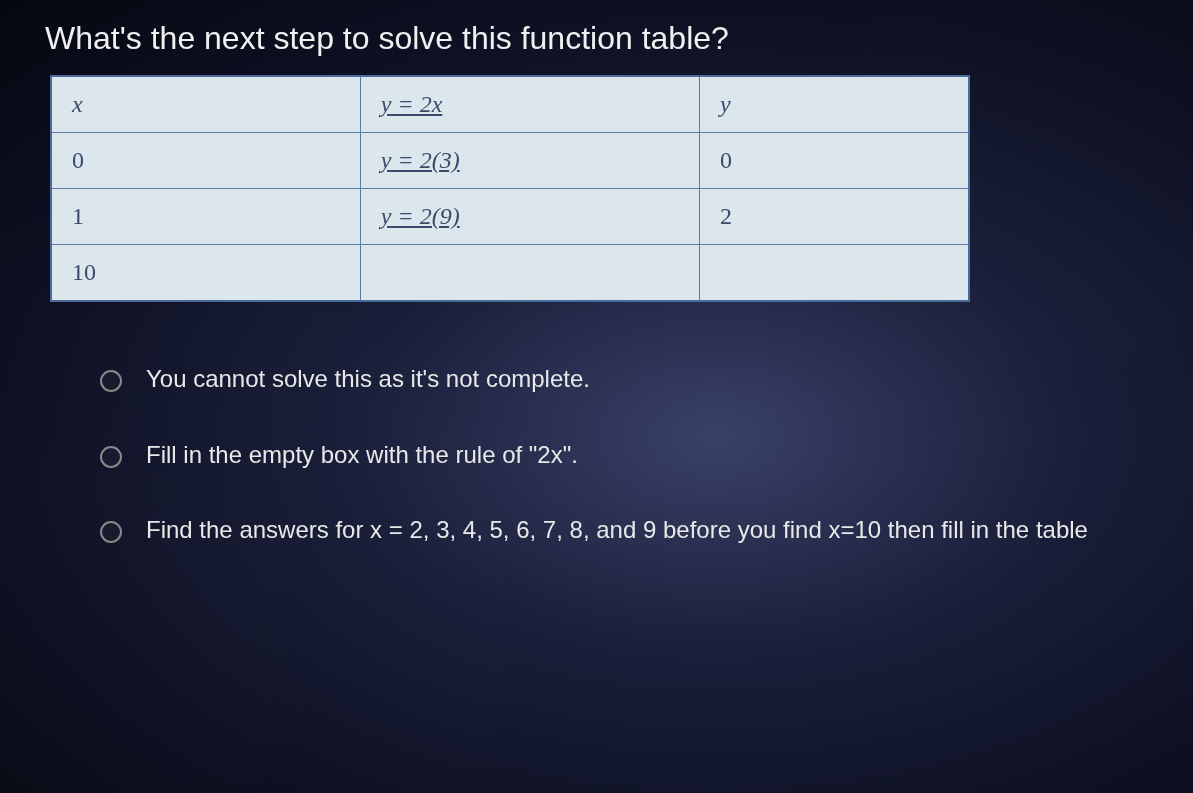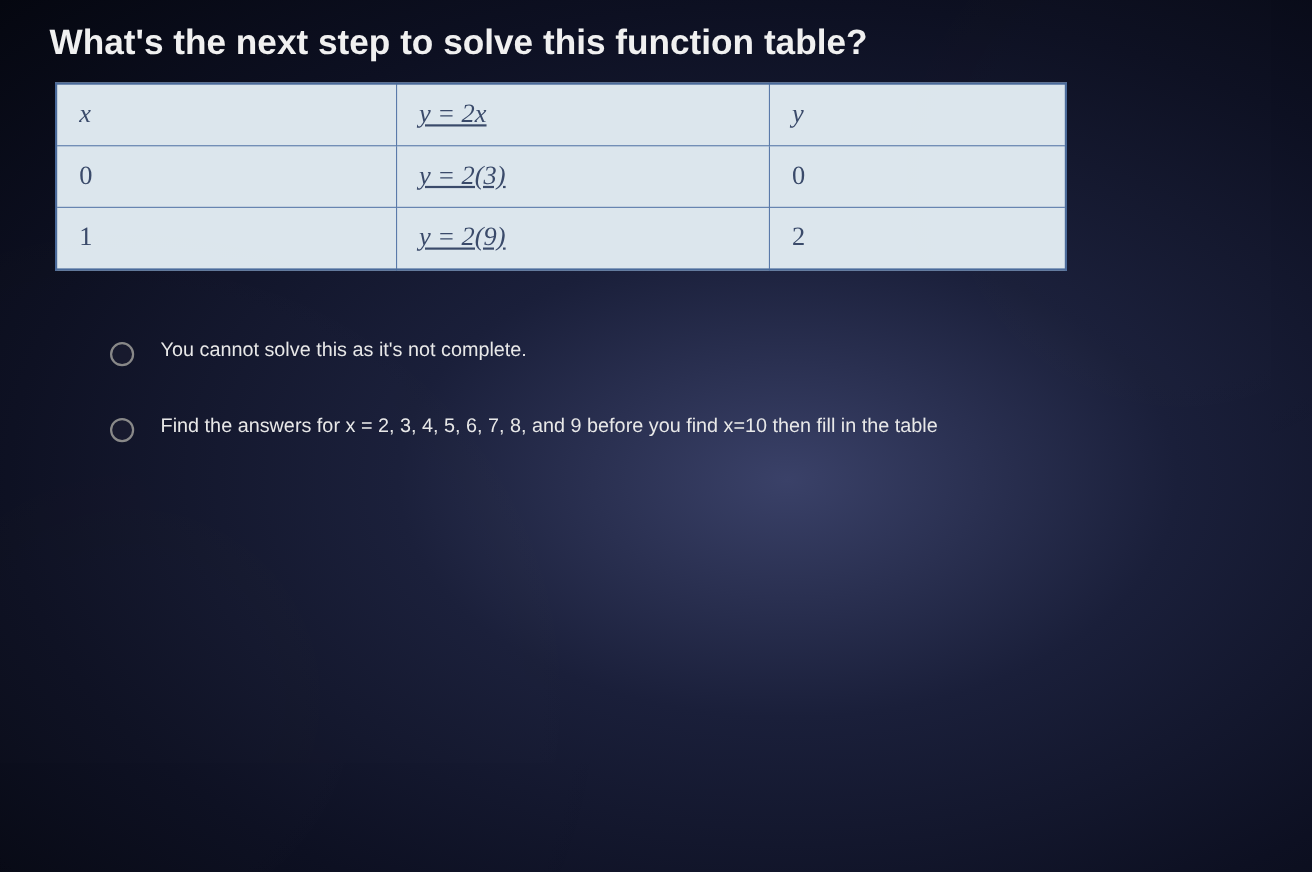--- a/index.html
+++ b/index.html
@@ -12,21 +12,21 @@
       height: 793px;
       background: radial-gradient(ellipse at 60% 55%, #3a4168 0%, #1a1f3a 35%, #0d1022 70%, #050710 100%);
       font-family: Arial, Helvetica, sans-serif;
       color: #e8e8e8;
       padding: 20px 30px;
       overflow: hidden;
       position: relative;
     }
     .question-title {
       font-size: 32px;
-      font-weight: 700;
+      font-weight: 400;
       color: #f0f0f0;
       margin-bottom: 18px;
       margin-left: 15px;
     }
     .function-table {
       border-collapse: collapse;
       width: 920px;
       background: #dce6ed;
       margin-left: 20px;
       margin-bottom: 60px;
@@ -52,23 +52,23 @@
     }
     .italic {
       font-style: italic;
     }
     .options-container {
       margin-left: 70px;
       margin-top: 20px;
     }
     .option {
       display: flex;
-      align-items: flex-start;
+      align-items: center;
       margin-bottom: 42px;
-      font-size: 18px;
+      font-size: 24px;
       color: #e8e8e8;
       line-height: 1.4;
     }
     .radio-circle {
       width: 22px;
       height: 22px;
       border: 2.5px solid #888;
       border-radius: 50%;
       margin-right: 24px;
       margin-top: 5px;
@@ -107,25 +107,34 @@
   <tr>
     <td>0</td>
     <td><span class="italic">y = 2(3)</span></td>
     <td>0</td>
   </tr>
   <tr>
     <td>1</td>
     <td><span class="italic">y = 2(9)</span></td>
     <td>2</td>
   </tr>
+  <tr>
+    <td>10</td>
+    <td></td>
+    <td></td>
+  </tr>
 </tbody>
   </table>
 
 <div class="options-container">
   <div class="option">
     <div class="radio-circle"></div>
     <div class="option-text">You cannot solve this as it's not complete.</div>
   </div>
   <div class="option">
     <div class="radio-circle"></div>
+    <div class="option-text">Fill in the empty box with the rule of "2x".</div>
+  </div>
+  <div class="option">
+    <div class="radio-circle"></div>
     <div class="option-text">Find the answers for x = 2, 3, 4, 5, 6, 7, 8, and 9 before you find x=10 then fill in the table</div>
   </div>
 </div>
 
 </body></html>

